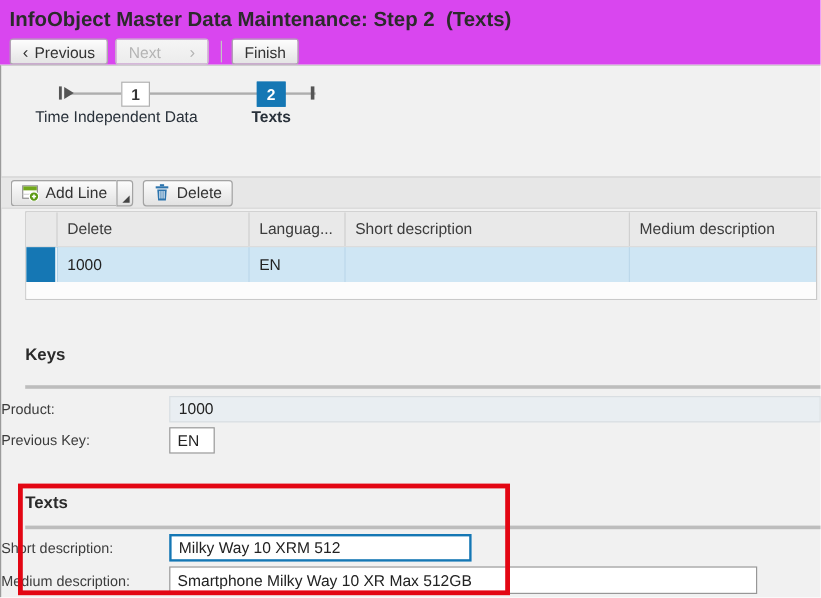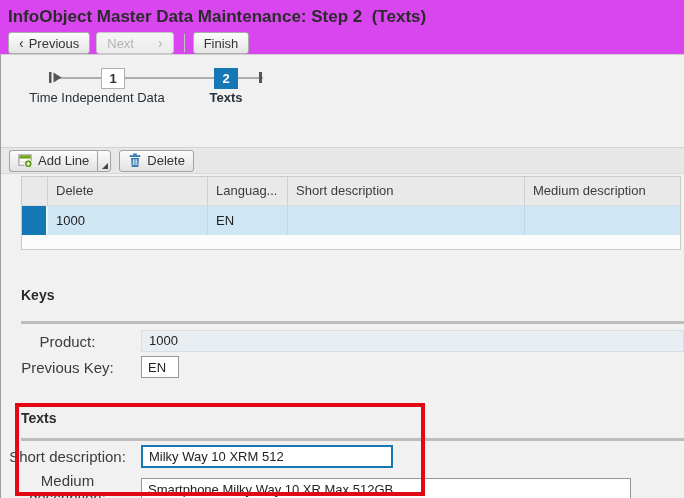--- a/index.html
+++ b/index.html
@@ -84,21 +84,21 @@
   }
   .tbl-data .cell:last-child { border-right: none; }
   .tbl-data .sel { background: #1577b4; border-right: 2px solid #eaf4fb; padding: 0; }
   .tbl-empty { height: 14px; background: #fcfcfc; }
   
   .sect-title { position: absolute; left: 20px; font-size: 14px; font-weight: bold; color: #2b2b2b; }
   .hr-bar { position: absolute; left: 20px; right: 0; height: 3px; background: #bdbdbd; }
   
   .form-row { position: absolute; left: 0; right: 0; display: flex; align-items: center; }
   .form-label {
-    flex: 0 0 133px; text-align: center; font-size: 15px; color: #3c3c3c; padding-right: 0;
+    flex: 0 0 133px; text-align: left; font-size: 12px; color: #3c3c3c; padding-right: 0;
   }
   .form-field-wrap { margin-left: 7px; display: flex; flex: 1; }
   .ro-field {
     flex: 1; height: 22px; line-height: 20px; font-size: 13px; color: #222;
     background: #e9eef2; border: 1px solid #d9dee2; padding-left: 7px;
   }
   .inp {
     height: 23px; font-size: 13px; color: #222; padding: 0 6px;
     border: 1px solid #979797; background: #fff; font-family: "Liberation Sans", sans-serif;
   }

